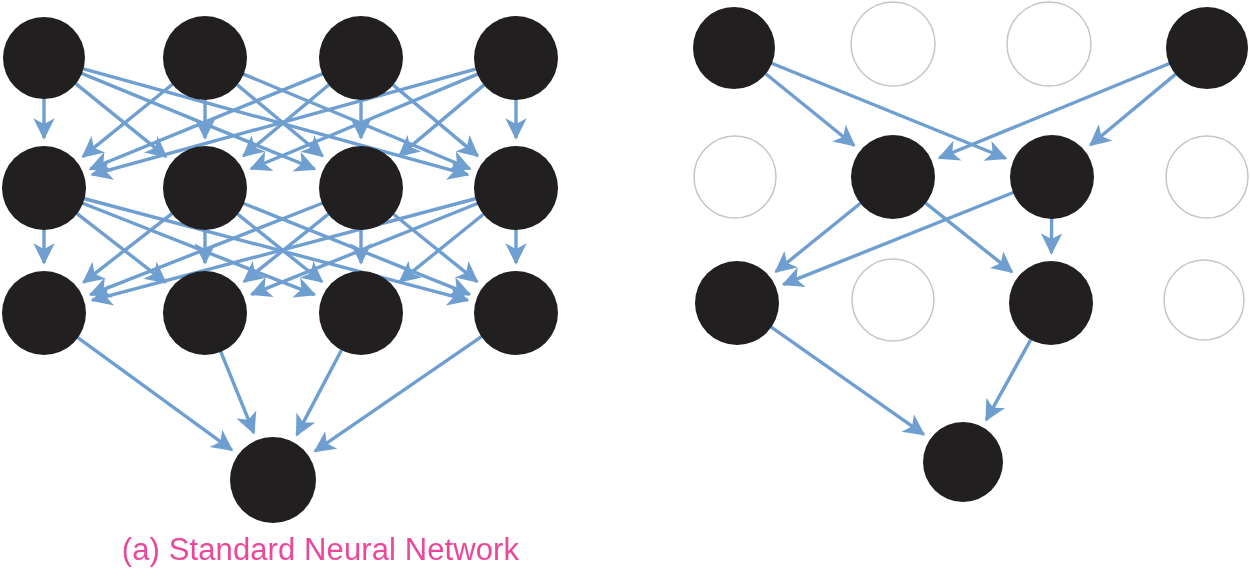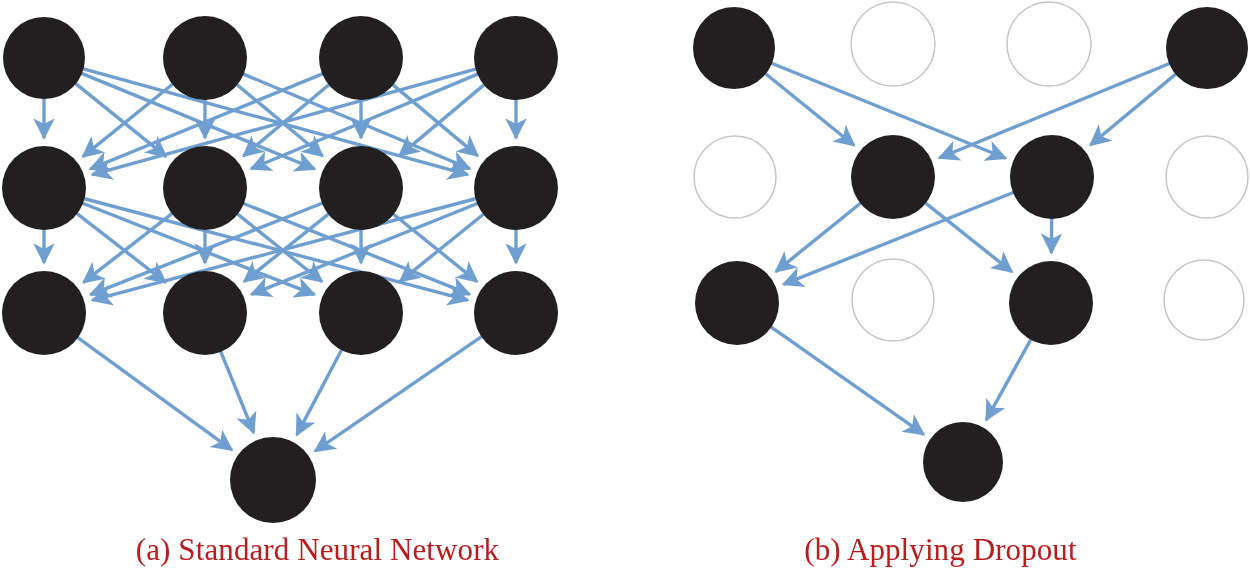--- a/index.html
+++ b/index.html
@@ -32,23 +32,23 @@
     left: 0;
     top: 525px;
     width: 1250px;
     height: 61px;
     display: flex;
     flex-direction: row;
   }
   .caption {
     width: 625px;
     text-align: center;
-    font-family: Liberation Serif, serif;
+    font-family: Liberation Sans, sans-serif;
     font-size: 31px;
-    color: #b91c1c;
+    color: #ec4899;
     line-height: 50px;
     letter-spacing: 0.1px;
   }
   .caption-a { padding-left: 8px; }
   .caption-b { padding-left: 4px; }
 </style>
 </head>
 <body>
 
 <div id="figure">
@@ -131,15 +131,14 @@
         <circle cx="737" cy="303" r="42" fill="#211f1f" stroke="none"></circle>
         <circle cx="893" cy="300" r="41" fill="#ffffff" stroke="#c6c6c6" stroke-width="1.5"></circle>
         <circle cx="1051" cy="303" r="42" fill="#211f1f" stroke="none"></circle>
         <circle cx="1204" cy="300" r="40" fill="#ffffff" stroke="#c6c6c6" stroke-width="1.5"></circle>
         <circle cx="963" cy="462" r="40" fill="#211f1f" stroke="none"></circle>
       </g>
   </svg>
 
   <div class="captions">
     <div class="caption caption-a">(a) Standard Neural Network</div>
-    <div class="caption caption-b">(b) Applying Dropout</div>
   </div>
 </div>
 
 </body></html>

